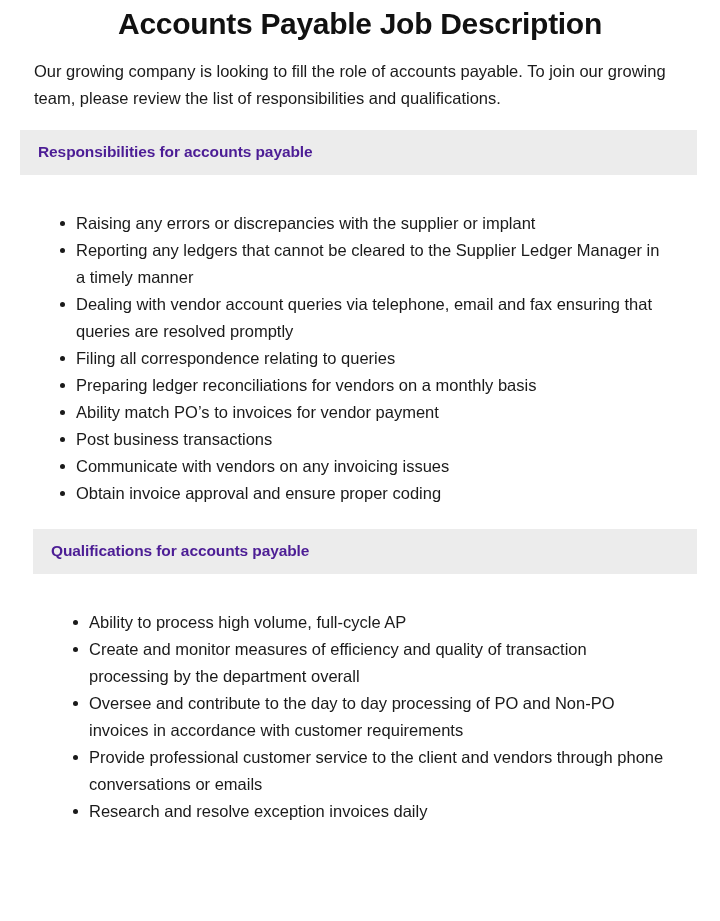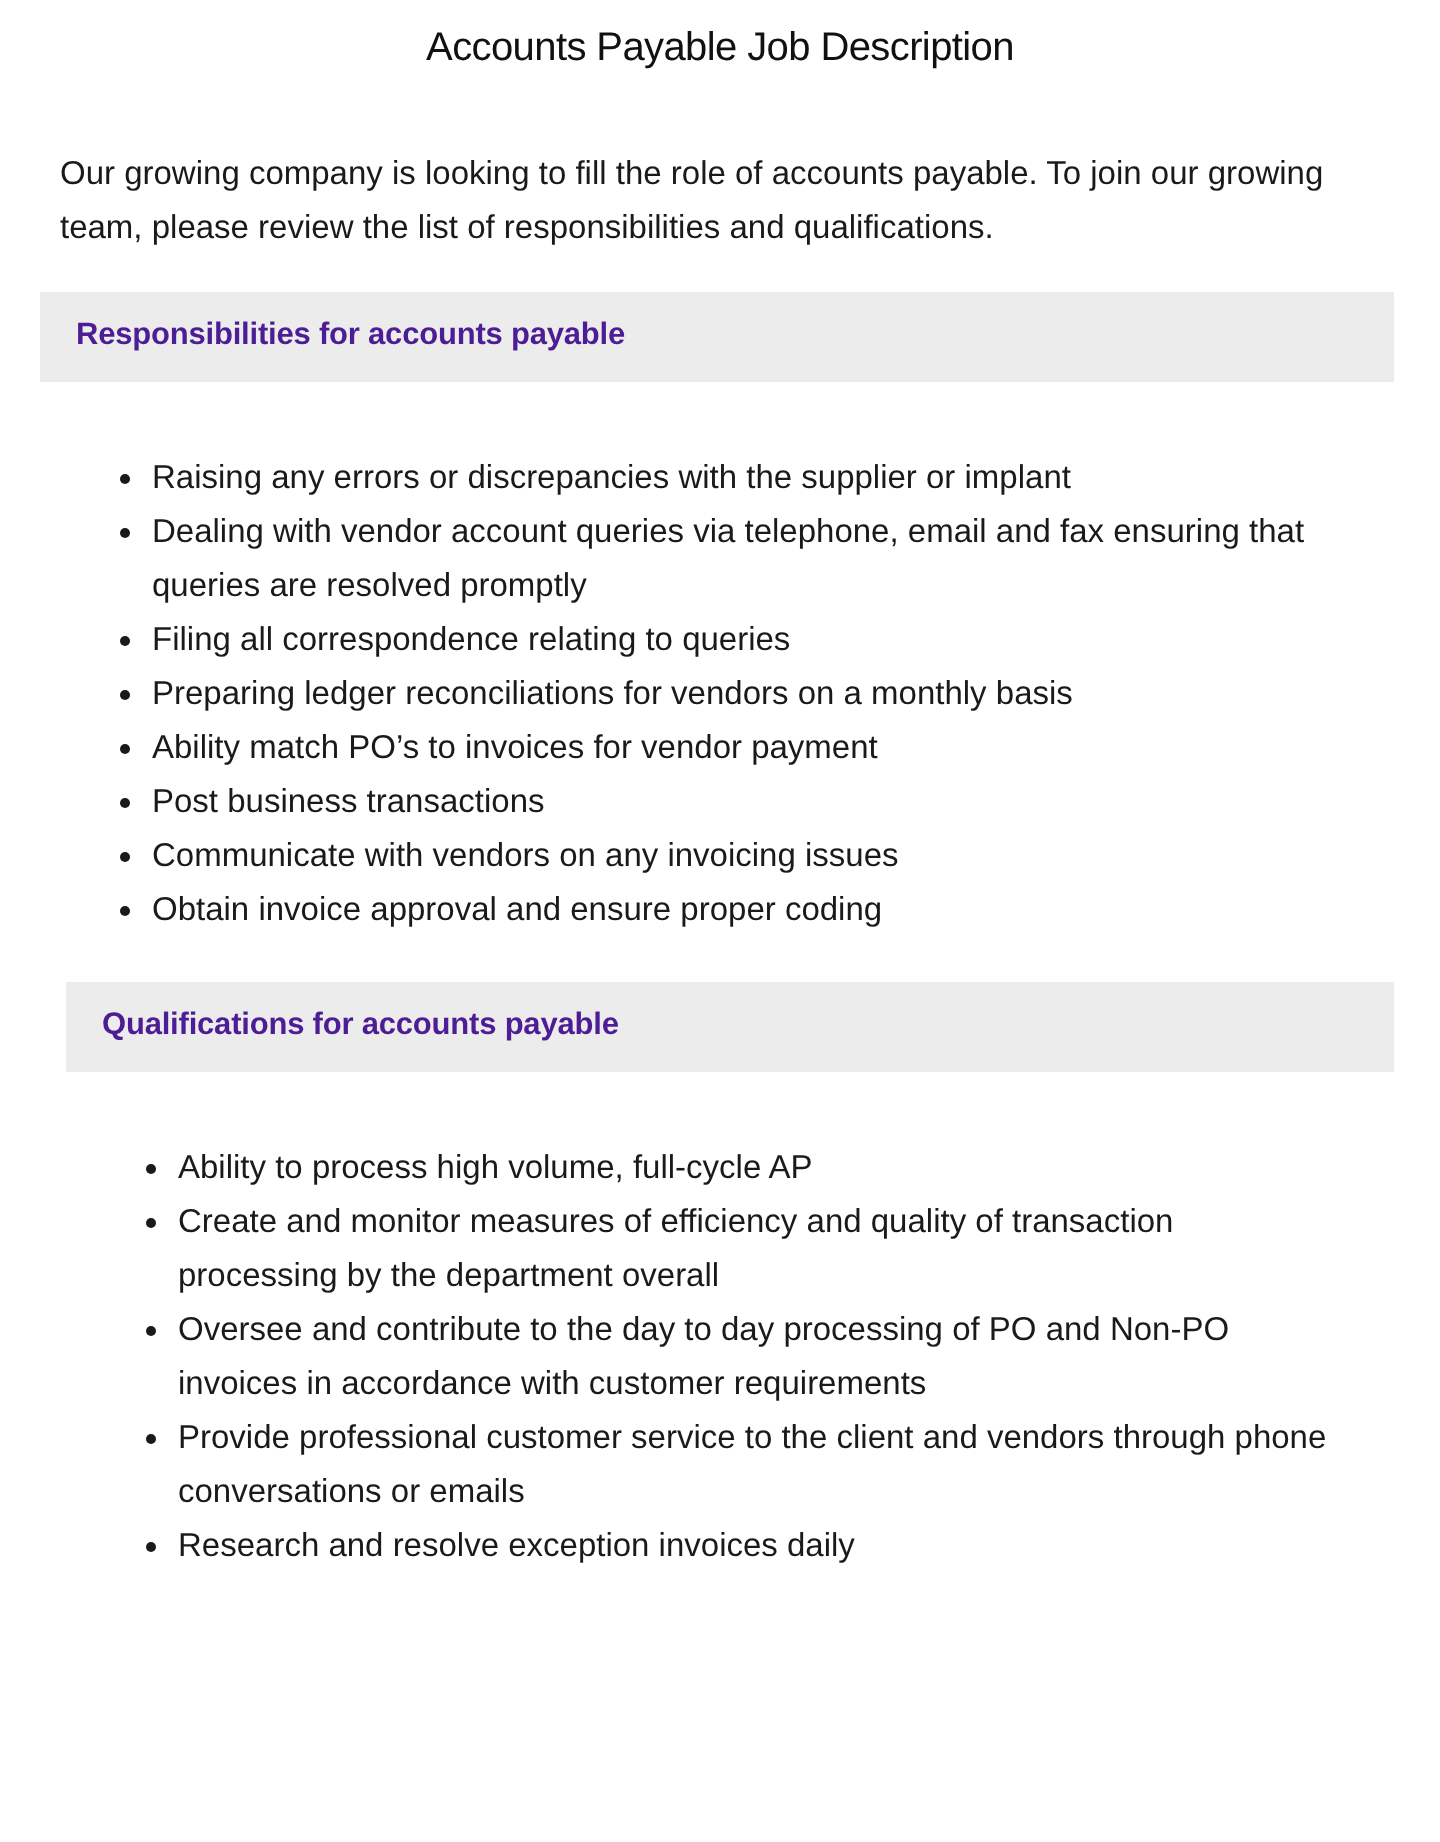--- a/index.html
+++ b/index.html
@@ -14,32 +14,32 @@
     color: #1a1a1a;
     overflow: hidden;
   }
   .page {
     width: 720px;
     height: 921px;
     position: relative;
     box-sizing: border-box;
   }
   .doc-title {
-    font-size: 20px;
-    font-weight: normal;
+    font-size: 30px;
+    font-weight: bold;
     text-align: center;
     letter-spacing: -0.3px;
     margin: 0;
     padding: 4px 20px 0 20px;
     line-height: 40px;
     color: #111111;
   }
   .intro {
-    margin: 16px;
-    padding: 14px 34px 0 14px;
+    margin: 0;
+    padding: 14px 34px 0 34px;
     font-size: 16.5px;
     line-height: 27px;
     color: #1a1a1a;
   }
   .section {
     margin-top: 18px;
   }
   .section-header {
     margin: 0 23px 0 20px;
     background: #ececec;
@@ -84,20 +84,21 @@
 <div class="page">
 
   <h1 class="doc-title">Accounts Payable Job Description</h1>
 
   <p class="intro">Our growing company is looking to fill the role of accounts payable. To join our growing team, please review the list of responsibilities and qualifications.</p>
 
   <div class="section">
     <div class="section-header">Responsibilities for accounts payable</div>
     <ul class="bullets" id="responsibilities-list">
         <li>Raising any errors or discrepancies with the supplier or implant</li>
+        <li>Reporting any ledgers that cannot be cleared to the Supplier Ledger Manager in a timely manner</li>
         <li>Dealing with vendor account queries via telephone, email and fax ensuring that queries are resolved promptly</li>
         <li>Filing all correspondence relating to queries</li>
         <li>Preparing ledger reconciliations for vendors on a monthly basis</li>
         <li>Ability match PO’s to invoices for vendor payment</li>
         <li>Post business transactions</li>
         <li>Communicate with vendors on any invoicing issues</li>
         <li>Obtain invoice approval and ensure proper coding</li>
       </ul>
   </div>
 

